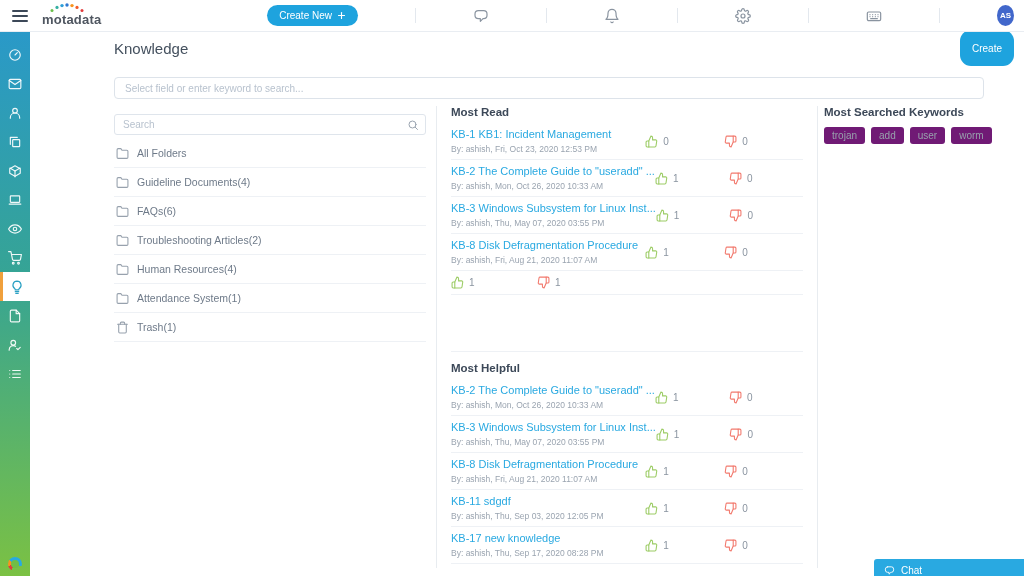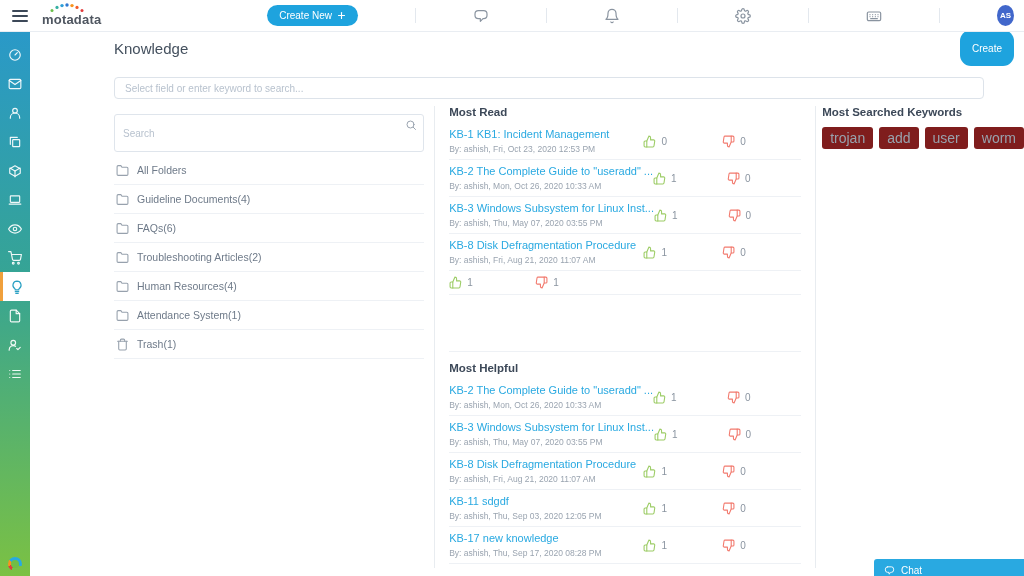--- a/index.html
+++ b/index.html
@@ -50,21 +50,21 @@
   .col3 { flex:1; padding-left:6px; }
 
   .section-heading { font-size:11.5px; font-weight:700; color:#3c4858; }
 
   
   .folders-head { display:flex; align-items:center; }
   .folders-title { font-size:11px; font-weight:700; color:#29a9e1; }
   .plus-circle { margin-left:auto; width:14px; height:14px; color:#29a9e1; }
   .plus-circle svg { width:14px; height:14px; }
   .folder-search { position:relative; margin-top:8px; }
-  .folder-search input { width:100%; height:38px; border:1px solid #dfe5ec; border-radius:3px;
+  .folder-search input { width:100%; height:21px; border:1px solid #dfe5ec; border-radius:3px;
     font-size:10px; padding:0 24px 0 8px; color:#5a6675; outline:none; font-family:inherit; }
   .folder-search input::placeholder { color:#b8c2ce; }
   .folder-search svg { position:absolute; right:7px; top:5px; width:12px; height:12px; color:#9aa4b0; }
   .folder-list { margin-top:4px; }
   .folder-row { display:flex; align-items:center; gap:8px; height:29px; border-bottom:1px solid #eef1f5;
     font-size:10.5px; color:#6e7a89; padding-left:2px; }
   .folder-row svg { width:13px; height:13px; color:#97a1ad; flex:none; }
   .folder-row .trash-glyph { display:none; }
   .folder-row.glyph-trash .trash-glyph { display:inline; }
 
@@ -76,21 +76,21 @@
   .vote { display:flex; align-items:center; gap:5px; width:86px; }
   .vote svg { width:13px; height:13px; }
   .vote.up svg { color:#9ccc65; }
   .vote.down svg { color:#f2796d; }
   .vote .cnt { font-size:10px; color:#8a94a0; }
   .section-divider { border-top:1px solid #eef1f5; margin-top:56px; padding-top:10px; }
   .rows { margin-top:5px; }
 
   
   .tag-row { display:flex; gap:6px; margin-top:9px; }
-  .tag { background:#7f1d1d; color:#98a2ad; font-size:14px; padding:3px 8px; border-radius:3px; }
+  .tag { background:#701a75; color:#98a2ad; font-size:10px; padding:3px 8px; border-radius:3px; }
 
   
   .chatbar { position:absolute; right:0; bottom:0; width:150px; height:17px; background:#29a9e1;
     color:#fff; display:flex; align-items:flex-end; gap:6px; padding-left:10px; font-size:10px;
     border-top-left-radius:3px; z-index:40; }
   .chatbar svg { width:11px; height:11px; }
 </style>
 </head>
 <body>
 

